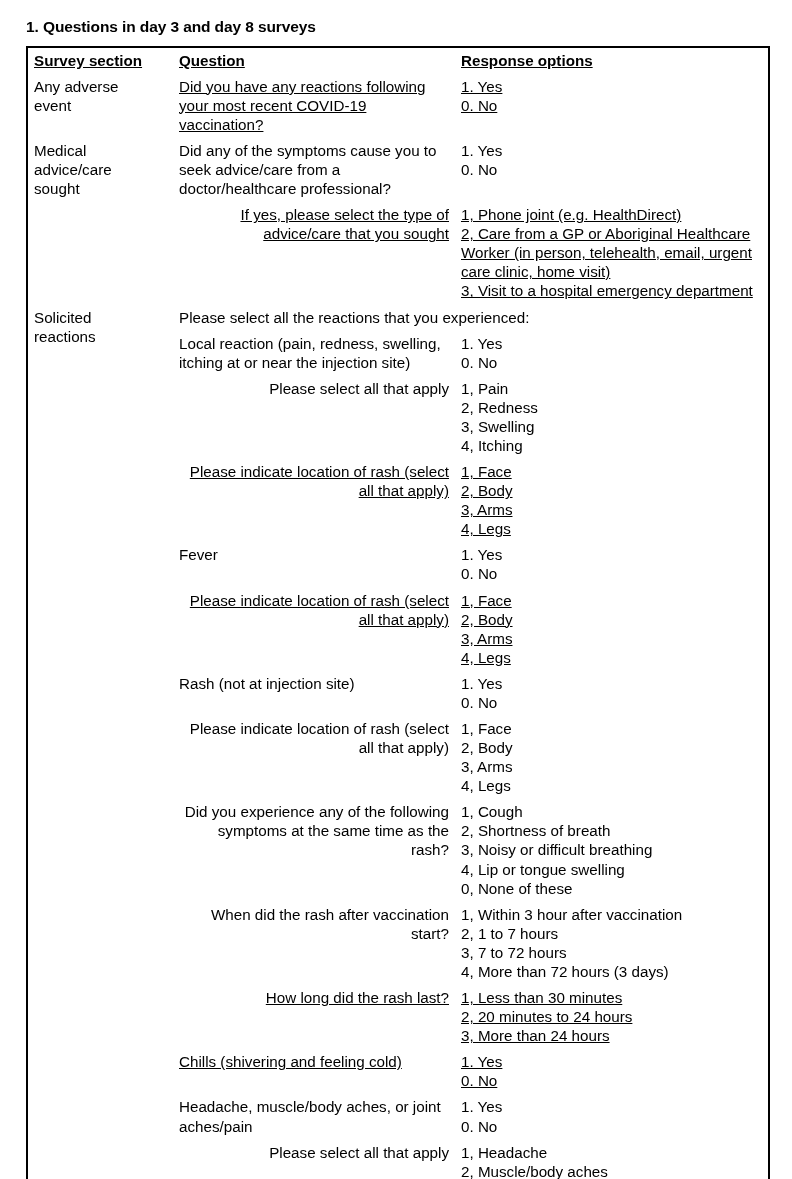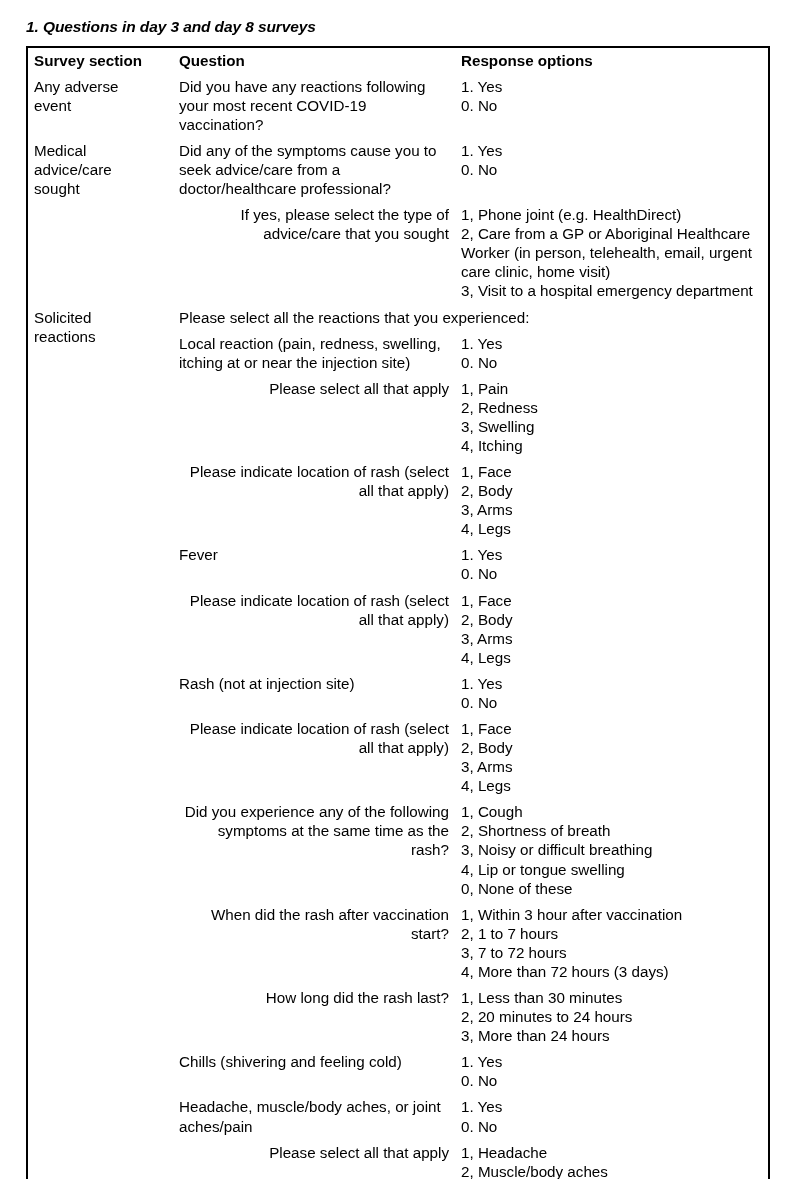--- a/index.html
+++ b/index.html
@@ -20,21 +20,20 @@
     height: 1179px;
     box-sizing: border-box;
     padding: 18px 24px 0 26px;
   }
   .doc-title {
     font-size: 15.5px;
     font-weight: bold;
     line-height: 1.2;
     margin: 0 0 9px 0;
     letter-spacing: -0.1px;
-    font-style: italic;
   }
   table.survey {
     border-collapse: collapse;
     table-layout: fixed;
     width: 742px;
     border: 2px solid #000;
   }
   table.survey td, table.survey th {
     vertical-align: top;
     padding: 3px 6px 4px 6px;
@@ -44,21 +43,21 @@
     box-sizing: border-box;
   }
   col.c1 { width: 146px; }
   col.c2 { width: 282px; }
   col.c3 { width: 314px; }
 
   
   .vl { border-left: 2px solid #000; }
 
   
-  .hb-thick { border-bottom: 2.5px solid #000; }
+  .hb-thick { border-bottom: 2.5px solid #000; text-decoration: underline; }
   .hb-thin  { border-bottom: 1.2px solid #000; }
 
   thead th {
     font-weight: bold;
     font-size: 15.6px;
     text-align: left;
     padding-top: 4px;
     padding-bottom: 5px;
   }
   .sub-q {

